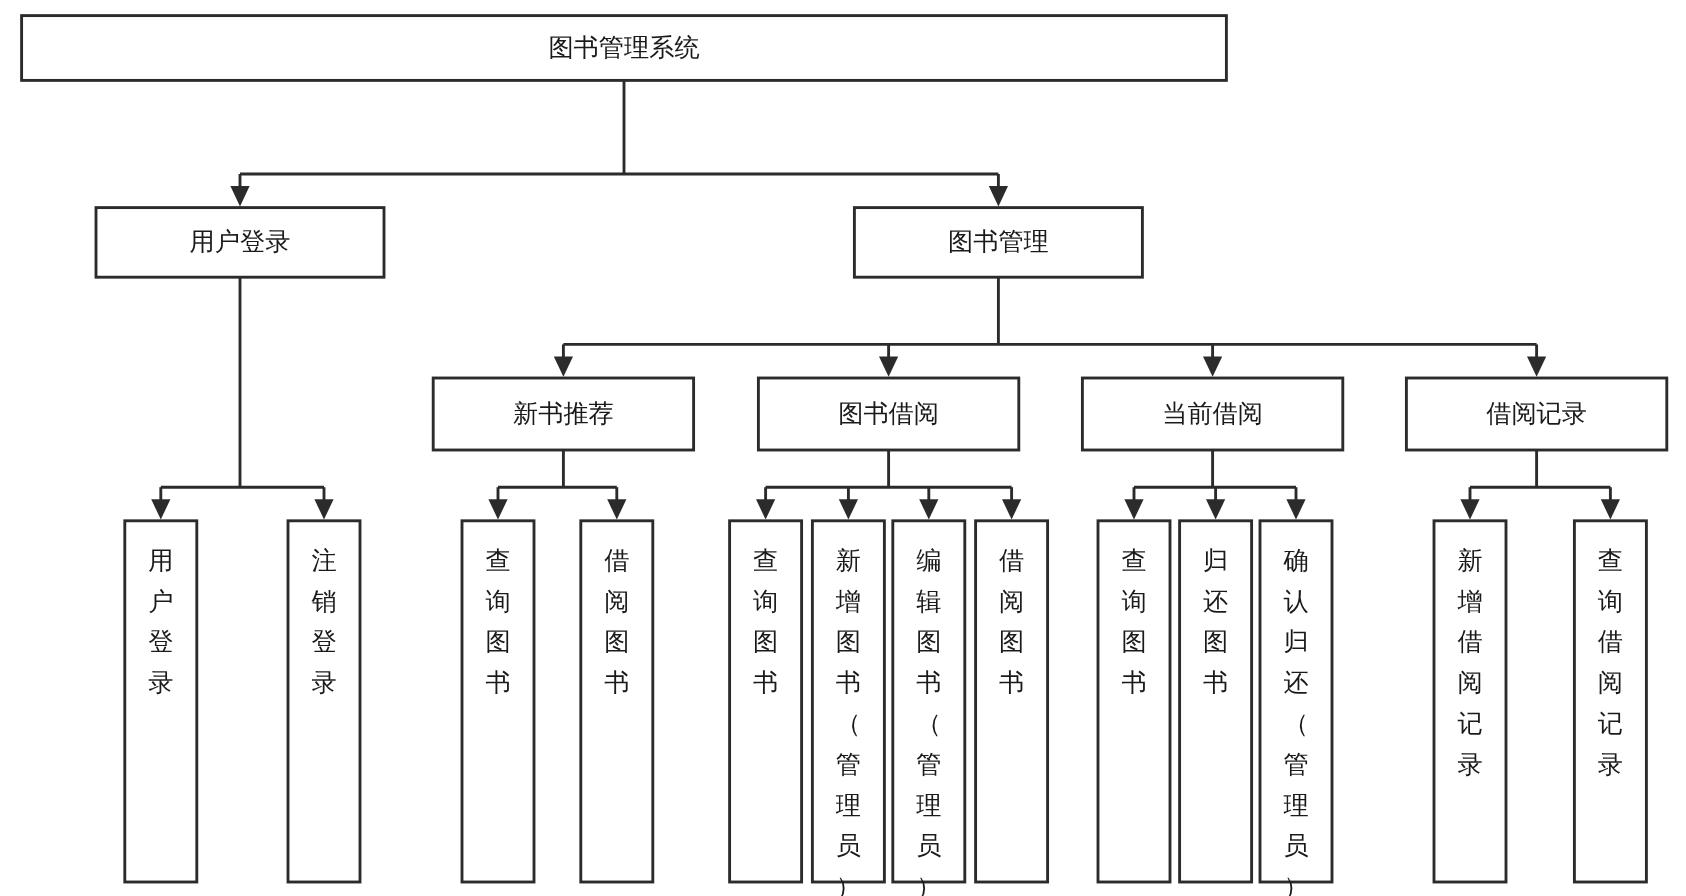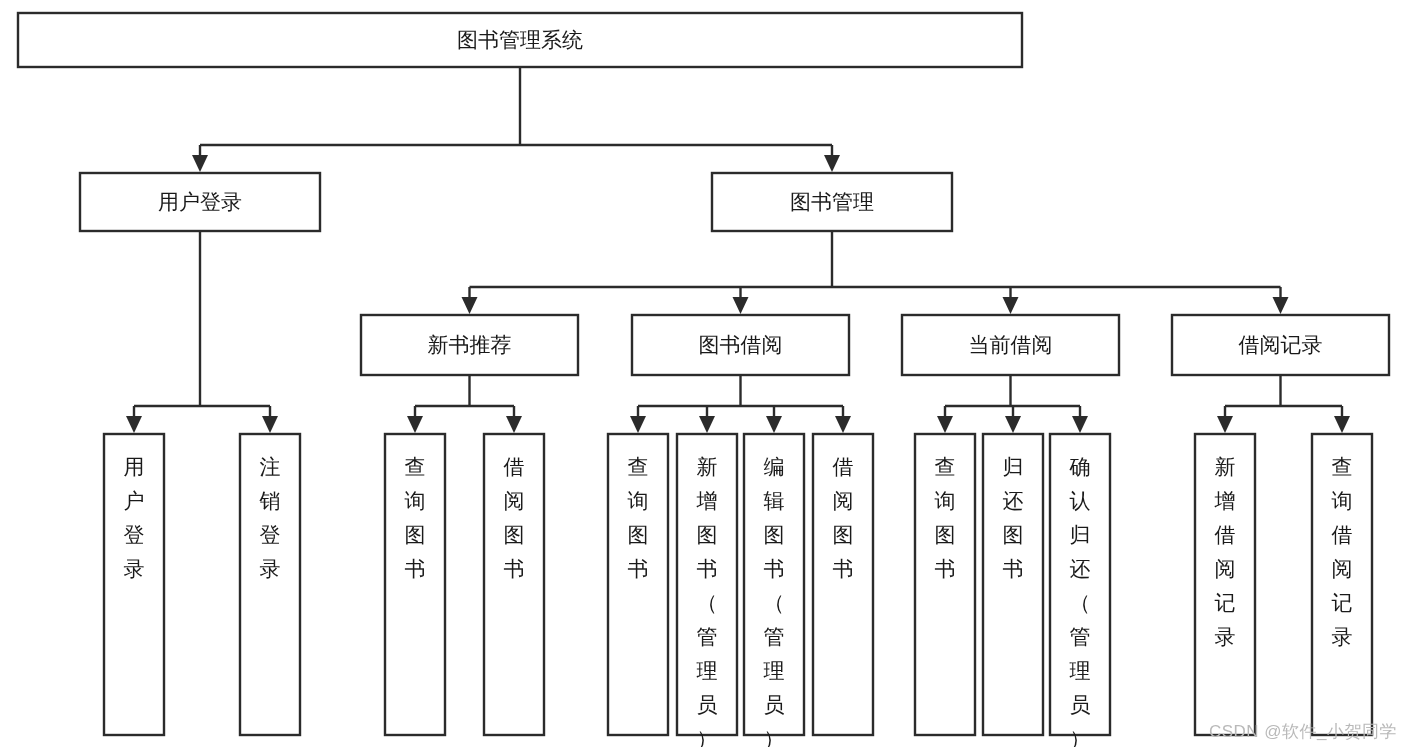--- a/index.html
+++ b/index.html
@@ -207,15 +207,14 @@
           <rect class="node-box" x="1195" y="434" width="60" height="301"></rect>
           <text class="node-label-v" x="1225" y="474"><tspan x="1225" dy="0">新</tspan><tspan x="1225" dy="34">增</tspan><tspan x="1225" dy="34">借</tspan><tspan x="1225" dy="34">阅</tspan><tspan x="1225" dy="34">记</tspan><tspan x="1225" dy="34">录</tspan></text>
         </g>
         <g>
           <rect class="node-box" x="1312" y="434" width="60" height="301"></rect>
           <text class="node-label-v" x="1342" y="474"><tspan x="1342" dy="0">查</tspan><tspan x="1342" dy="34">询</tspan><tspan x="1342" dy="34">借</tspan><tspan x="1342" dy="34">阅</tspan><tspan x="1342" dy="34">记</tspan><tspan x="1342" dy="34">录</tspan></text>
         </g>
       </g>
   </svg>
 
-  <div class="watermark-text">CSDN @软件_小贺同学</div>
 
 </div>
 
 </body></html>

